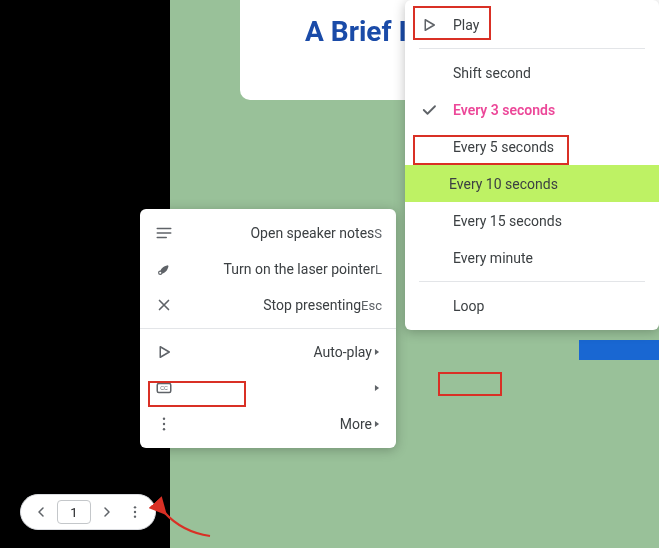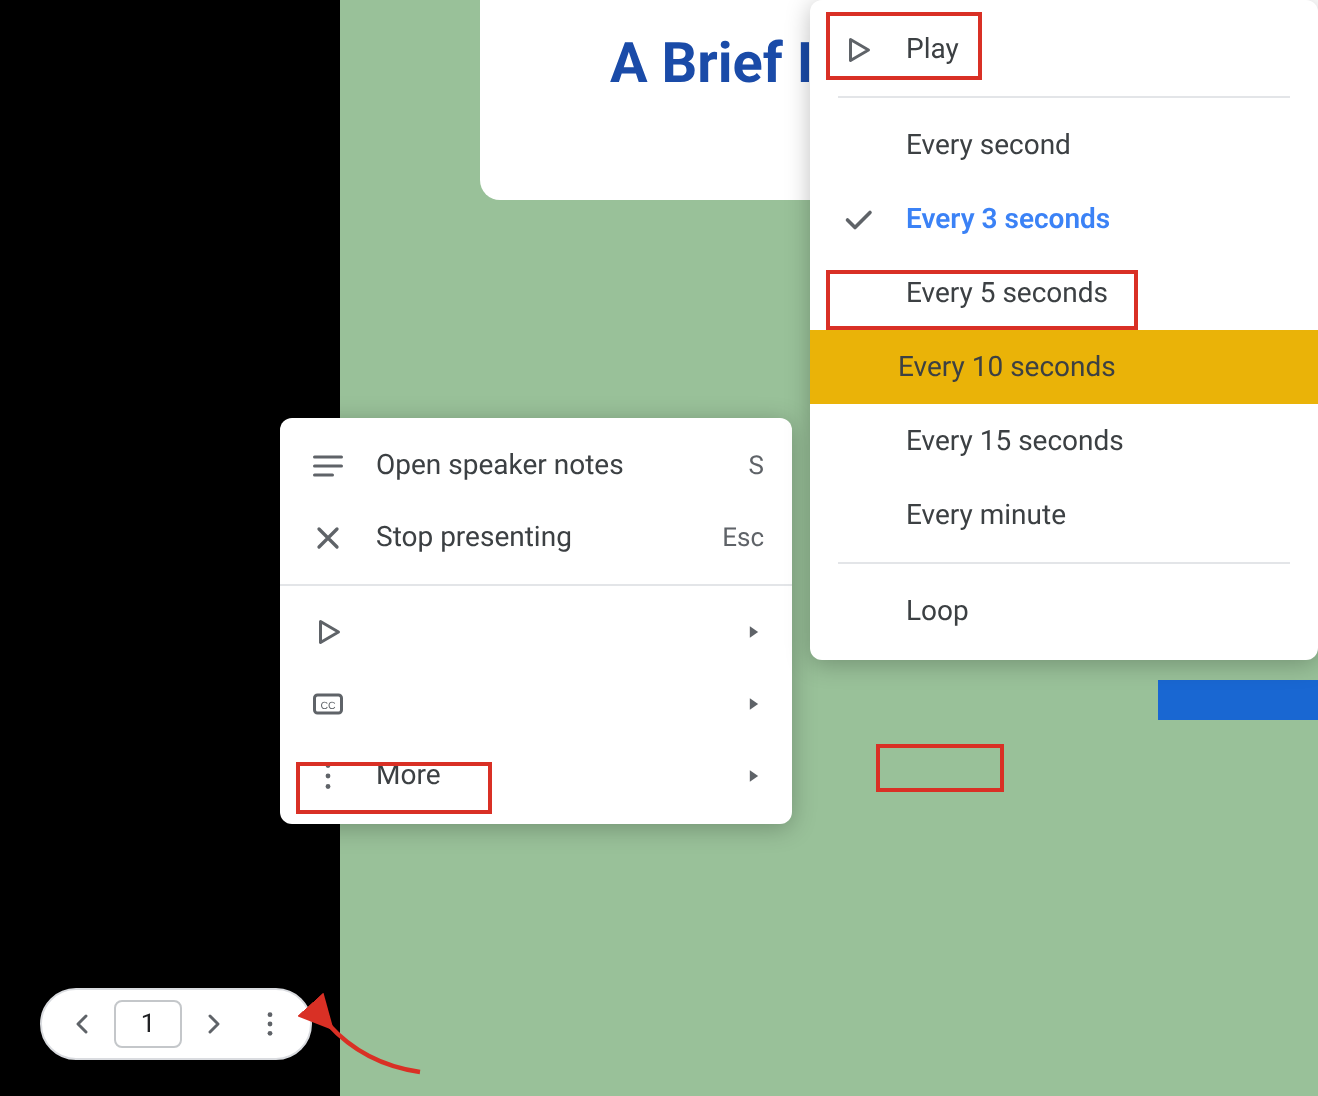--- a/index.html
+++ b/index.html
@@ -89,20 +89,21 @@
     box-shadow: 0 2px 12px rgba(0,0,0,.25);
     padding: 6px 0;
   }
   .menu-item {
     display: flex;
     align-items: center;
     height: 36px;
     padding: 0 14px;
     color: #3c4043;
     position: relative;
+    text-align: right;
   }
   .menu-item .ic {
     width: 20px; height: 20px;
     color: #5f6368;
     flex: 0 0 20px;
     margin-right: 14px;
     display: flex; align-items: center; justify-content: center;
   }
   .menu-item .lbl { flex: 1; }
   .menu-item .sc { color: #5f6368; font-size: 13px; }
@@ -141,22 +142,22 @@
     position: relative;
     color: #3c4043;
   }
   .sub-item .ic {
     position: absolute;
     left: 14px; top: 50%; transform: translateY(-50%);
     width: 20px; height: 20px;
     color: #5f6368;
     display:flex; align-items:center; justify-content:center;
   }
-  .sub-item.selected { font-weight: 600; color: #3b82f6; }
-  .sub-item.hover { background: #eab308; padding-left: 44px; }
+  .sub-item.selected { font-weight: 600; color: #ec4899; }
+  .sub-item.hover { background: #bef264; padding-left: 44px; }
   .sub-sep { height:1px; background:#e3e5e8; margin:5px 14px; }
 
   .play-box {
     position:absolute; left:413px; top:6px;
     width:78px; height:34px;
     pointer-events:none;
   }
   .e3-box {
     position:absolute; left:413px; top:135px;
     width:156px; height:30px;
@@ -216,35 +217,46 @@
       <svg width="18" height="18" viewBox="0 0 24 24">
           <path d="M3 6h18M3 12h18M3 18h12" stroke="currentColor" stroke-width="2" stroke-linecap="round"></path>
         </svg>
     </span>
     <span class="lbl">Open speaker notes</span>
     <span class="sc">S</span>
   </div>
   <div class="menu-item">
     <span class="ic">
       <svg width="18" height="18" viewBox="0 0 24 24">
+          <path d="M6 18c1-6 5-10 11-11l1 1c-1 6-5 10-11 11z" fill="currentColor"></path>
+          <circle cx="7" cy="17" r="2.2" fill="#fff" stroke="currentColor" stroke-width="1.5"></circle>
+        </svg>
+    </span>
+    <span class="lbl">Turn on the laser pointer</span>
+    <span class="sc">L</span>
+  </div>
+  <div class="menu-item">
+    <span class="ic">
+      <svg width="18" height="18" viewBox="0 0 24 24">
           <path d="M6 6l12 12M18 6L6 18" stroke="currentColor" stroke-width="2.2" stroke-linecap="round"></path>
         </svg>
     </span>
     <span class="lbl">Stop presenting</span>
     <span class="sc">Esc</span>
   </div>
 
   <div class="menu-sep"></div>
 
   <div class="menu-item">
     <span class="ic">
       <svg width="18" height="18" viewBox="0 0 24 24">
           <path d="M7 5l12 7-12 7z" fill="none" stroke="currentColor" stroke-width="2" stroke-linejoin="round"></path>
         </svg>
     </span>
+    <span class="lbl">Auto-play</span>
     <span class="chev">
       <svg width="10" height="10" viewBox="0 0 24 24">
           <path d="M7 5l10 7-10 7z" fill="currentColor"></path>
         </svg>
     </span>
   </div>
   <div class="menu-item">
     <span class="ic">
       <svg width="18" height="18" viewBox="0 0 24 24">
           <rect x="3" y="6" width="18" height="12" rx="2" fill="none" stroke="currentColor" stroke-width="2"></rect>
@@ -280,21 +292,21 @@
   <div class="sub-item">
     <span class="ic">
       <svg width="18" height="18" viewBox="0 0 24 24">
           <path d="M7 5l12 7-12 7z" fill="none" stroke="currentColor" stroke-width="2" stroke-linejoin="round"></path>
         </svg>
     </span>
     <span>Play</span>
   </div>
   <div class="sub-sep"></div>
   <div class="sub-item">
-      <span>Every second</span>
+      <span>Shift second</span>
     </div>
   <div class="sub-item selected">
     <span class="ic">
       <svg width="18" height="18" viewBox="0 0 24 24">
           <path d="M5 12l5 5L20 7" fill="none" stroke="currentColor" stroke-width="2.4" stroke-linecap="round" stroke-linejoin="round"></path>
         </svg>
     </span>
     <span>Every 3 seconds</span>
   </div>
   <div class="sub-item">

